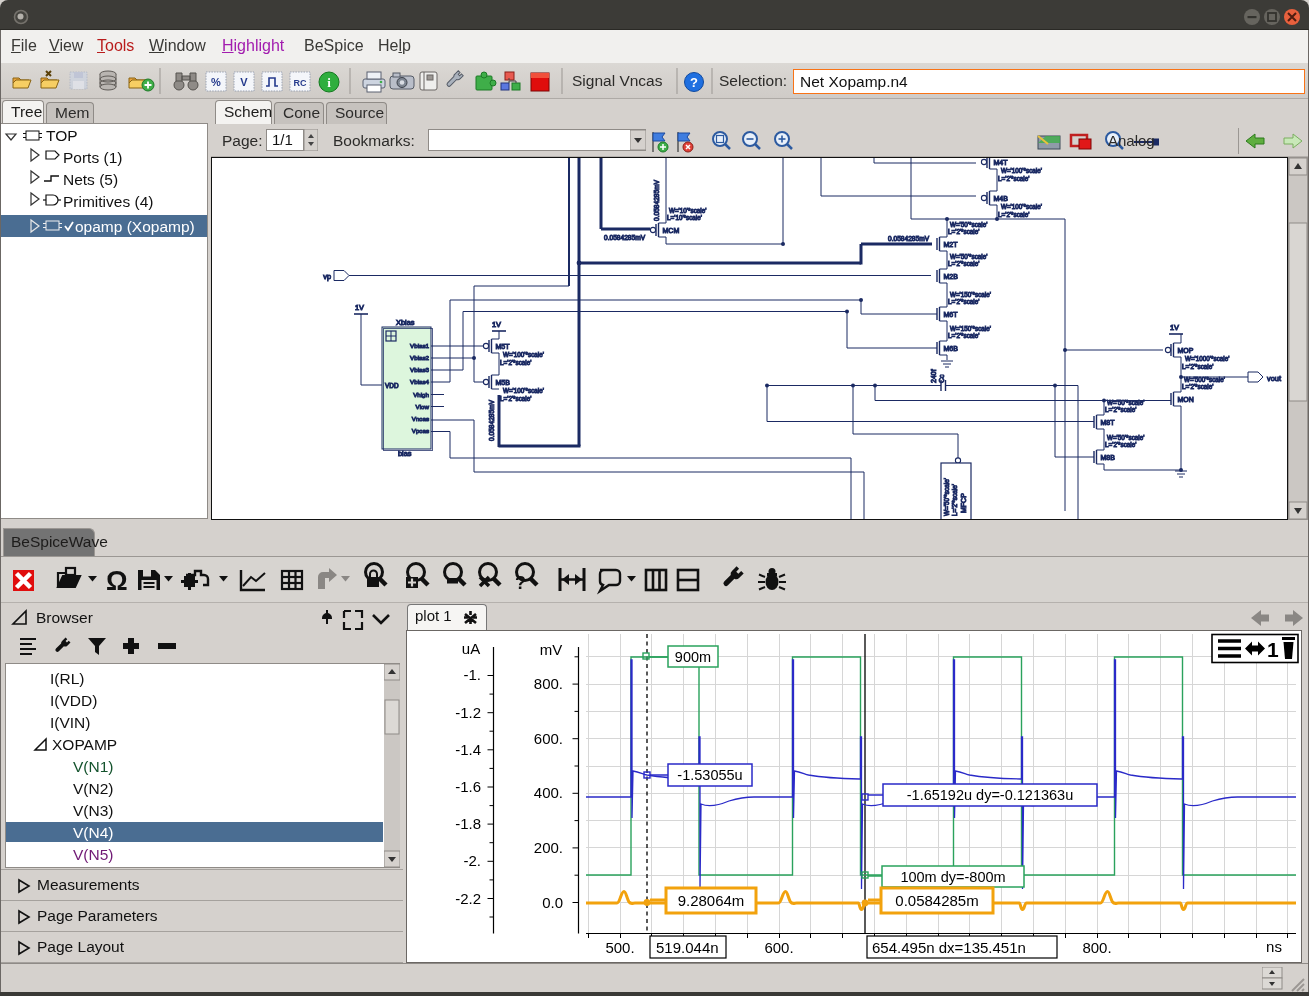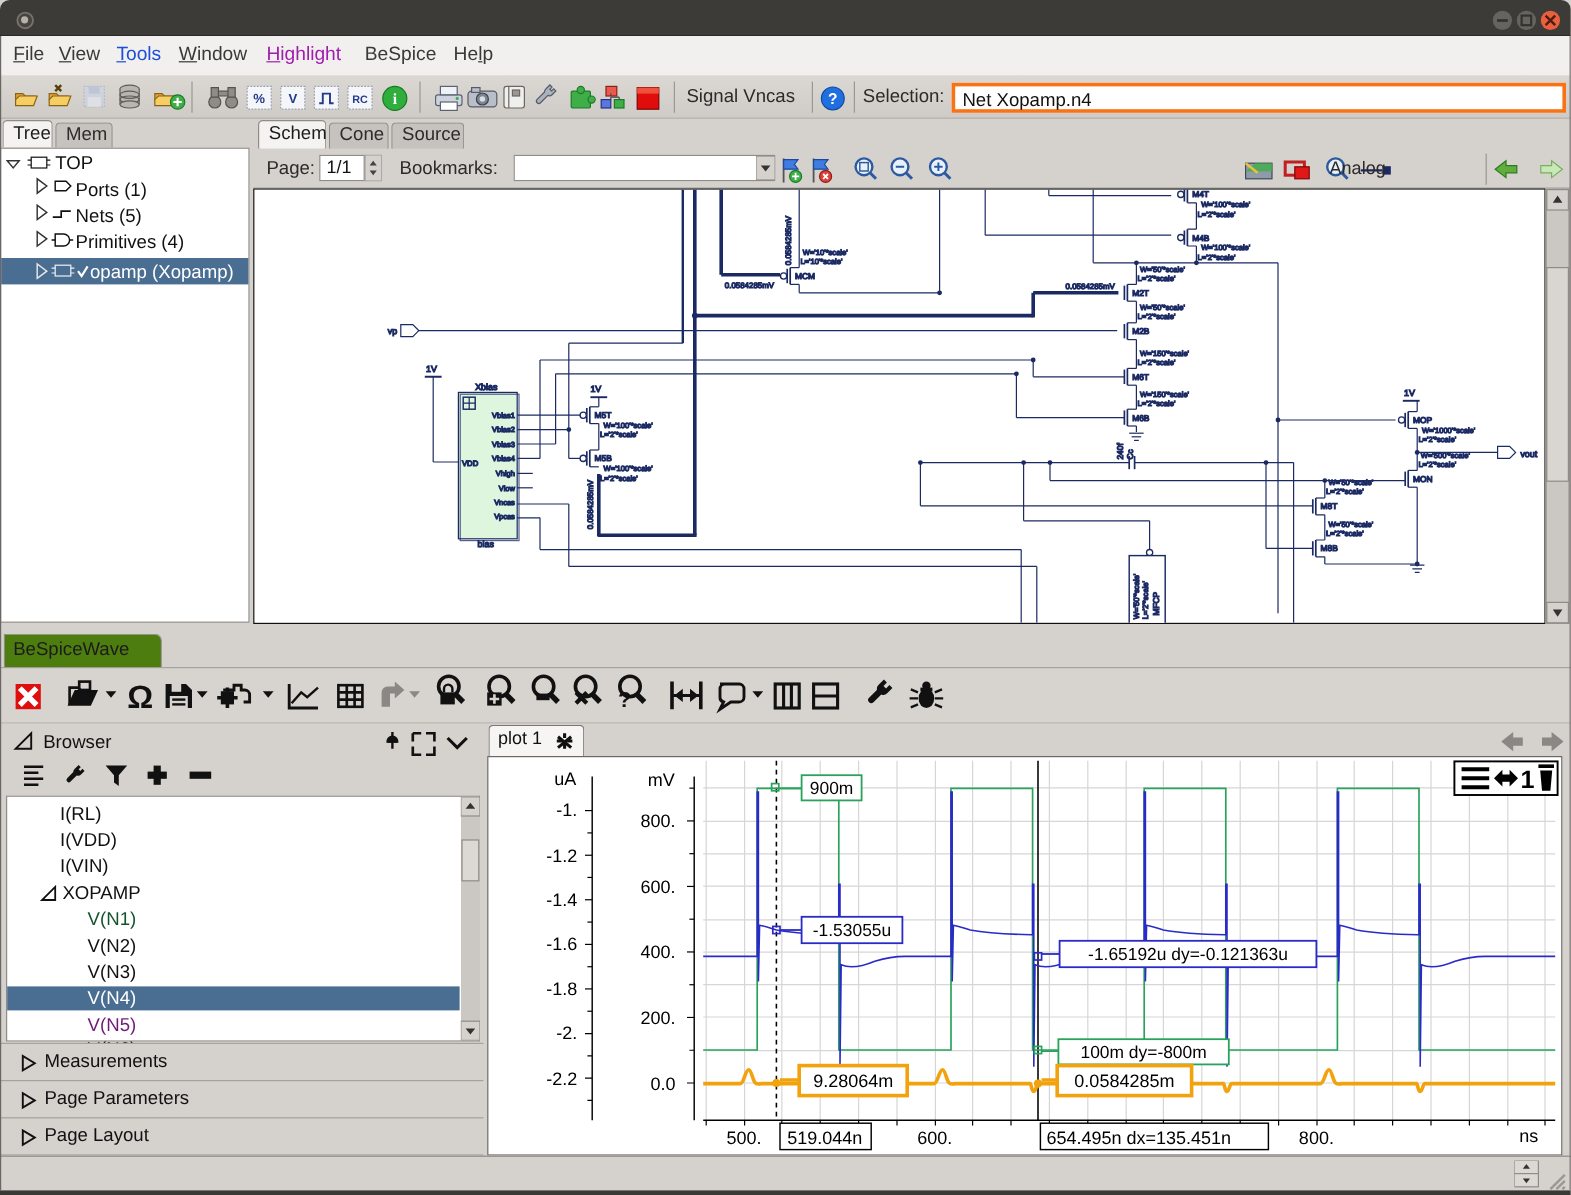--- a/index.html
+++ b/index.html
@@ -19,21 +19,21 @@
  <circle cx="29" cy="9" r="8" fill="#66645e"></circle>
       <rect x="25" y="5" width="8" height="8" fill="none" stroke="#33322e" stroke-width="1.8"></rect>
  <circle cx="49" cy="9" r="8" fill="#e8603d"></circle>
       <path d="M45 5 L53 13 M53 5 L45 13" stroke="#4e1c10" stroke-width="2"></path>
 </svg>
 </div>
 
 <div class="abs" style="left:0;top:30px;width:1309px;height:33px;background:#f1f0ee"></div>
 <div class="tx" style="left:11px;top:37px;font-size:16px;color:#3a3936"><span style="text-decoration:underline">F</span>ile</div>
 <div class="tx" style="left:49px;top:37px;font-size:16px;color:#3a3936"><span style="text-decoration:underline">V</span>iew</div>
-<div class="tx" style="left:97px;top:37px;font-size:16px;color:#1d4ed8"><span style="text-decoration:underline">T</span>ools</div>
+<div class="tx" style="left:97px;top:37px;font-size:16px;color:#b91c1c"><span style="text-decoration:underline">T</span>ools</div>
 <div class="tx" style="left:149px;top:37px;font-size:16px;color:#3a3936"><span style="text-decoration:underline">W</span>indow</div>
 <div class="tx" style="left:222px;top:37px;font-size:16px;color:#a21caf"><span style="text-decoration:underline">H</span>ighlight</div>
 <div class="tx" style="left:304px;top:37px;font-size:16px;color:#3a3936">BeSpice</div>
 <div class="tx" style="left:378px;top:37px;font-size:16px;color:#3a3936">He<span style="text-decoration:underline">l</span>p</div>
 <div class="abs" style="left:0;top:63px;width:1309px;height:36px;background:linear-gradient(#dbd8d4,#cfcbc7);border-bottom:1px solid #aeaaa6"></div>
 <svg class="abs" style="left:0;top:63px" width="1309" height="36" viewBox="0 0 1309 36">
 <line x1="160" y1="5" x2="160" y2="31" stroke="#9b9793" stroke-width="1"></line>
 <line x1="350" y1="5" x2="350" y2="31" stroke="#9b9793" stroke-width="1"></line>
 <line x1="562" y1="5" x2="562" y2="31" stroke="#9b9793" stroke-width="1"></line>
 <line x1="677" y1="5" x2="677" y2="31" stroke="#9b9793" stroke-width="1"></line>
@@ -113,21 +113,21 @@
       <rect x="512" y="20" width="8" height="7" fill="#3fae49" stroke="#1d7a26"></rect>
       <path d="M509 17 v-2 m0 3 h7 m-7 0 v2 m7 -2 v2" stroke="#444" fill="none"></path>
     </g>
 <rect x="531" y="10" width="18" height="18" fill="#e00d0d" stroke="#7e0505"></rect>
     <rect x="531" y="10" width="18" height="5" fill="#f0503c" stroke="none"></rect>
 <circle cx="694" cy="19" r="9.5" fill="#1f6fe0" stroke="#114a9e"></circle>
     <text x="694" y="24" font-size="13" font-weight="bold" fill="#fff" text-anchor="middle" font-family="Liberation Sans,sans-serif">?</text>
 </svg>
 <div class="tx" style="left:572px;top:72px;font-size:15.5px;color:#2c2b29">Signal Vncas</div>
 <div class="tx" style="left:719px;top:72px;font-size:15.5px;color:#2c2b29">Selection:</div>
-<div class="abs" style="left:793px;top:69px;width:512px;height:25px;background:#fff;border:3px solid #f97316">
+<div class="abs" style="left:793px;top:69px;width:512px;height:25px;background:#fff;border:1px solid #f97316">
     <div class="tx" style="left:6px;top:3px;font-size:15.5px;color:#111">Net Xopamp.n4</div>
   </div>
 <div class="abs" style="left:0;top:99px;width:1309px;height:25px;background:#d5d1cd"></div>
 <div class="abs" style="left:2px;top:100px;width:42px;height:23px;background:#f4f3f1;border:1px solid #8f8b87;border-bottom:none;border-radius:4px 4px 0 0">
     <div class="tx" style="left:8px;top:2px;font-size:15.5px;color:#1d1c1b">Tree</div>
   </div>
 <div class="abs" style="left:46px;top:102px;width:48px;height:22px;background:#c6c2be;border:1px solid #8f8b87;border-bottom:none;border-radius:4px 4px 0 0">
     <div class="tx" style="left:8px;top:1px;font-size:15.5px;color:#2d2c2b">Mem</div>
   </div>
 <div class="abs" style="left:215px;top:100px;width:57px;height:24px;background:#f4f3f1;border:1px solid #8f8b87;border-bottom:none;border-radius:4px 4px 0 0">
@@ -487,21 +487,21 @@
       <text x="1105" y="447" font-size="6.3" text-anchor="start">L='2'*scale'</text>
       <text x="1100.5" y="459.5" font-size="7" text-anchor="start">M8B</text>
       <line x1="1104" y1="429" x2="1104" y2="450" stroke-width="1"></line>
       <line x1="1104" y1="415" x2="1104" y2="400.5" stroke-width="1"></line>
       <line x1="1104" y1="464" x2="1104" y2="470" stroke-width="1"></line>
       <line x1="1104" y1="470" x2="1181" y2="470" stroke-width="1"></line>
       <circle cx="1181" cy="470" r="2" fill="#1b2a63" stroke="none"></circle>
     </g>
   </svg>
 <div class="abs" style="left:0;top:520px;width:1309px;height:36px;background:#d5d1cd"></div>
-<div class="abs" style="left:3px;top:528px;width:132px;height:28px;background:#4d7c0f;border:1px solid #9b9793;border-bottom:none;border-radius:0 6px 0 0">
+<div class="abs" style="left:3px;top:528px;width:92px;height:28px;background:#737373;border:1px solid #9b9793;border-bottom:none;border-radius:0 6px 0 0">
     <div class="tx" style="left:7px;top:4px;font-size:15.5px;color:#1d1c1b">BeSpiceWave</div>
   </div>
 <div class="abs" style="left:0;top:556px;width:1309px;height:1px;background:#9b9793"></div>
 <div class="abs" style="left:0;top:557px;width:1309px;height:46px;background:#d7d4d0;border-bottom:1px solid #b5b1ad"></div>
 <svg class="abs" style="left:0;top:557px" width="800" height="46" viewBox="0 0 800 46" fill="#111" stroke="none">
 <rect x="13" y="13" width="21" height="21" fill="#e00d0d"></rect>
     <path d="M16.5 16.5 l14 14 m0 -14 l-14 14" stroke="#fff" stroke-width="4.5"></path>
 <g stroke="#111" fill="none" stroke-width="2.2">
       <path d="M58 30 v-14 h7 l3 3 h12"></path>
       <path d="M58 30 l5 -11 h17 l-5 11 z" fill="#111"></path>

